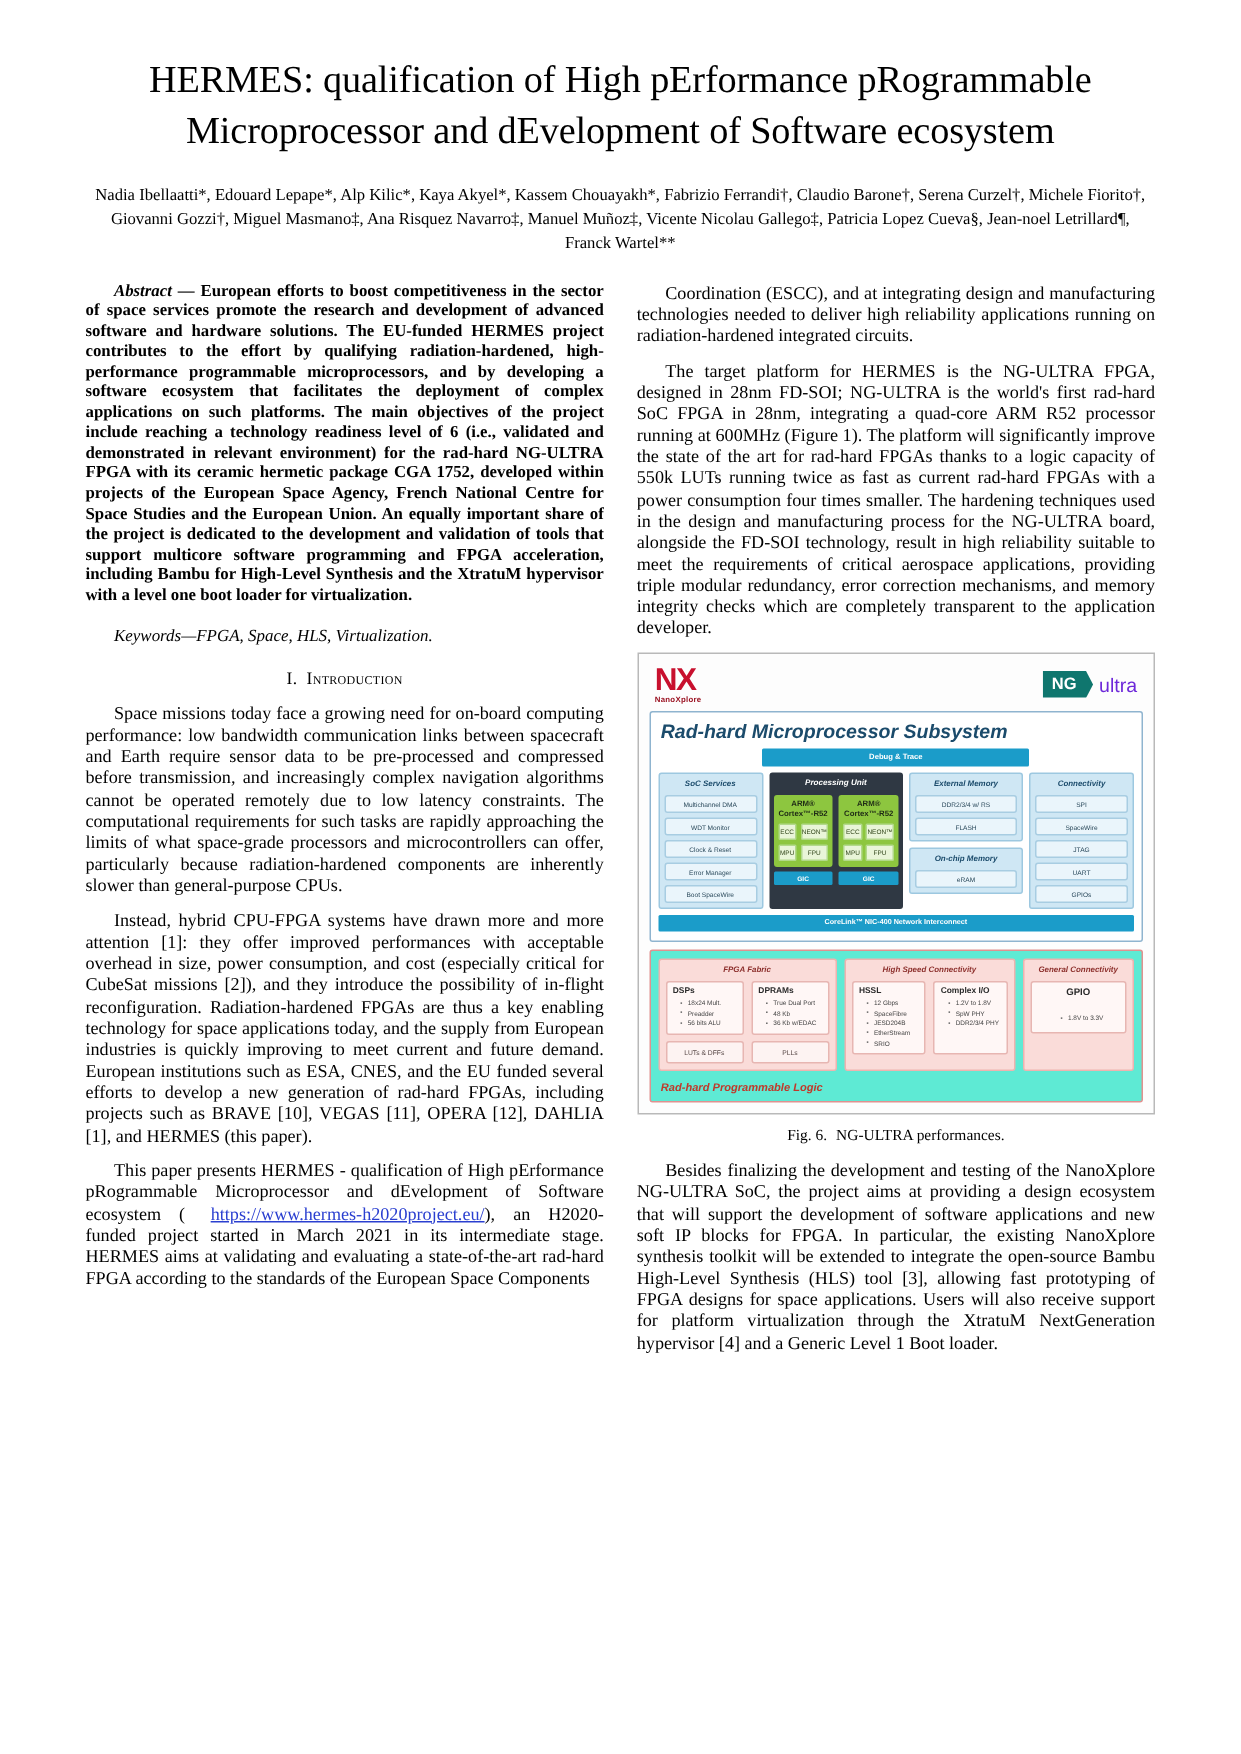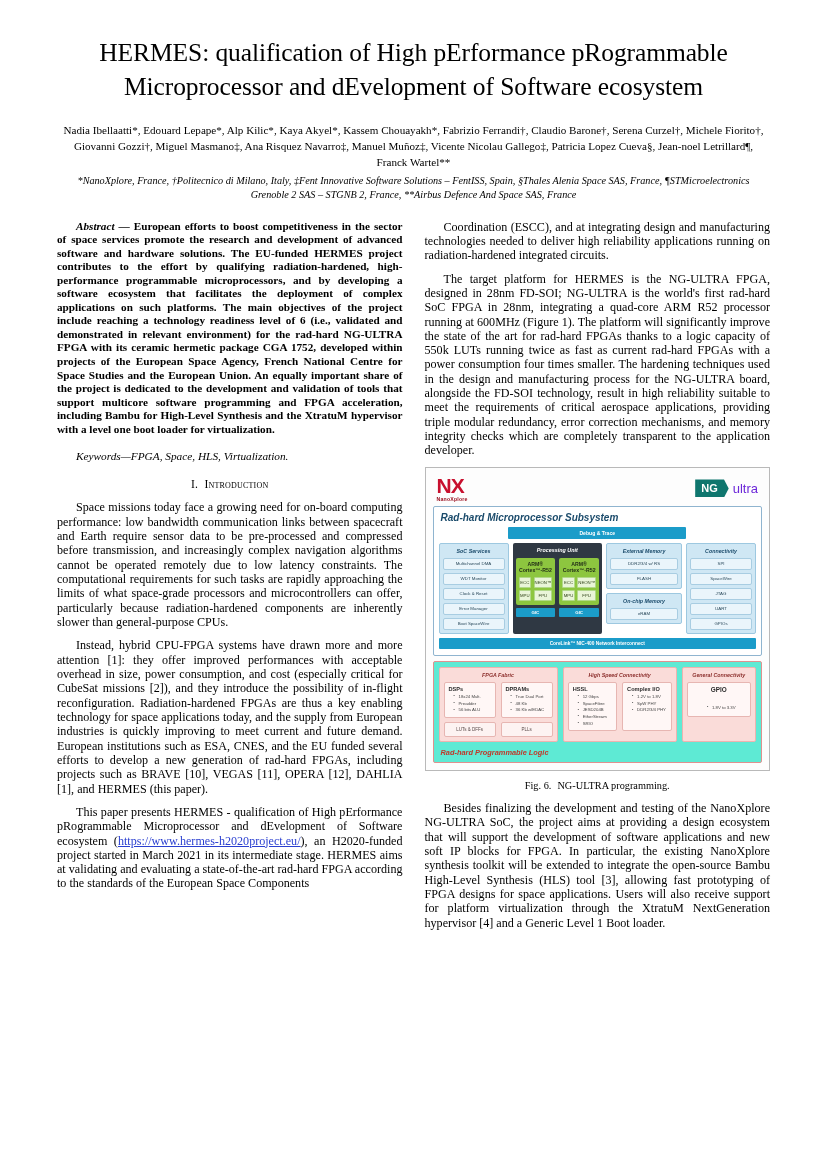--- a/index.html
+++ b/index.html
@@ -85,21 +85,21 @@
 
   .sec-head {
     text-align: center;
     font-size: 11.6px;
     margin: 16px 0 9px 0;
     font-variant: small-caps;
     letter-spacing: 0.2px;
   }
   .sec-head .num { font-variant: normal; }
 
-  a.link { color: #2a3fd0; text-decoration: underline; }
+  a.link { color: #2a3fd0; text-decoration: underline; padding-left: 17px; }
 
   
   .figure { margin: 9px 0 0 0; }
   .fig-caption {
     text-align: center;
     font-size: 10.3px;
     margin-top: 9px;
     margin-bottom: 10px;
     text-indent: 0;
   }
@@ -147,21 +147,21 @@
 
   .subsystem {
     border: 1px solid #8fb4cf;
     background: #ffffff;
     padding: 4px 5px 6px 5px;
     border-radius: 2px;
   }
   .sub-title {
     font-family: "Liberation Sans", sans-serif;
     font-style: italic; font-weight: bold;
-    font-size: 10px; color: #1b4b6b;
+    font-size: 13px; color: #1b4b6b;
     margin: 1px 0 4px 2px;
   }
   .bar {
     background: #1b9cc9; color: #fff;
     font-family: "Liberation Sans", sans-serif;
     font-size: 5.1px; font-weight: bold;
     text-align: center; padding: 3px 0; border-radius: 1px;
   }
   .bar.debug { width: 56%; margin: 0 auto 4px auto; }
   .bar.interconnect { width: 100%; margin-top: 4px; font-size: 4.8px; }
@@ -278,21 +278,20 @@
   .gpio-card ul { display: inline-block; text-align: left; }
 </style>
 </head>
 <body>
 
 <div class="page">
 
   <h1 class="title">HERMES: qualification of High pErformance pRogrammable Microprocessor and dEvelopment of Software ecosystem</h1>
 
   <div class="authors">Nadia Ibellaatti*, Edouard Lepape*, Alp Kilic*, Kaya Akyel*, Kassem Chouayakh*, Fabrizio Ferrandi†, Claudio Barone†, Serena Curzel†, Michele Fiorito†, Giovanni Gozzi†, Miguel Masmano‡, Ana Risquez Navarro‡, Manuel Muñoz‡, Vicente Nicolau Gallego‡, Patricia Lopez Cueva§, Jean-noel Letrillard¶, Franck Wartel**</div>
-  <div class="affils">*NanoXplore, France, †Politecnico di Milano, Italy, ‡Fent Innovative Software Solutions – FentISS, Spain, §Thales Alenia Space SAS, France, ¶STMicroelectronics Grenoble 2 SAS – STGNB 2, France, **Airbus Defence And Space SAS, France</div>
 
   <div class="cols">
 
     <div class="col">
 
       <div class="abstract"><span class="lead">Abstract</span><span> — </span><span>European efforts to boost competitiveness in the sector of space services promote the research and development of advanced software and hardware solutions. The EU-funded HERMES project contributes to the effort by qualifying radiation-hardened, high-performance programmable microprocessors, and by developing a software ecosystem that facilitates the deployment of complex applications on such platforms. The main objectives of the project include reaching a technology readiness level of 6 (i.e., validated and demonstrated in relevant environment) for the rad-hard NG-ULTRA FPGA with its ceramic hermetic package CGA 1752, developed within projects of the European Space Agency, French National Centre for Space Studies and the European Union. An equally important share of the project is dedicated to the development and validation of tools that support multicore software programming and FPGA acceleration, including Bambu for High-Level Synthesis and the XtratuM hypervisor with a level one boot loader for virtualization.</span></div>
 
       <div class="keywords">Keywords—FPGA, Space, HLS, Virtualization.</div>
 
       <div class="sec-head"><span class="num">I.</span>&nbsp;&nbsp;<span>Introduction</span></div>
@@ -465,20 +464,20 @@
                   </div>
                 </div>
               </div>
 
             </div>
             <div class="pl-foot">Rad-hard Programmable Logic</div>
           </div>
 
         </div>
 
-        <div class="fig-caption"><span class="lbl">Fig. 6.</span><span>NG-ULTRA programming.</span></div>
+        <div class="fig-caption"><span class="lbl">Fig. 6.</span><span>NG-ULTRA performances.</span></div>
       </div>
 
       <p>Besides finalizing the development and testing of the NanoXplore NG-ULTRA SoC, the project aims at providing a design ecosystem that will support the development of software applications and new soft IP blocks for FPGA. In particular, the existing NanoXplore synthesis toolkit will be extended to integrate the open-source Bambu High-Level Synthesis (HLS) tool [3], allowing fast prototyping of FPGA designs for space applications. Users will also receive support for platform virtualization through the XtratuM NextGeneration hypervisor [4] and a Generic Level 1 Boot loader.</p>
 
     </div>
   </div>
 </div>
 
 </body></html>

